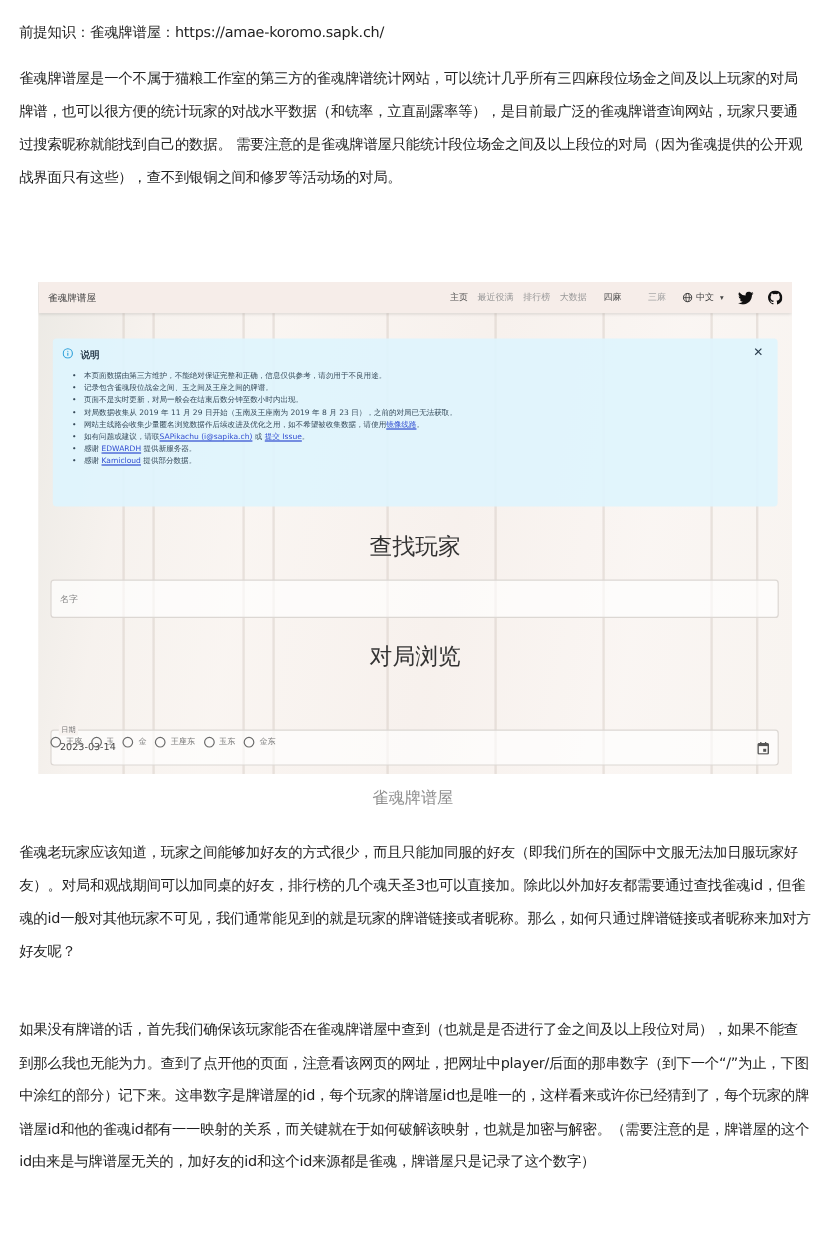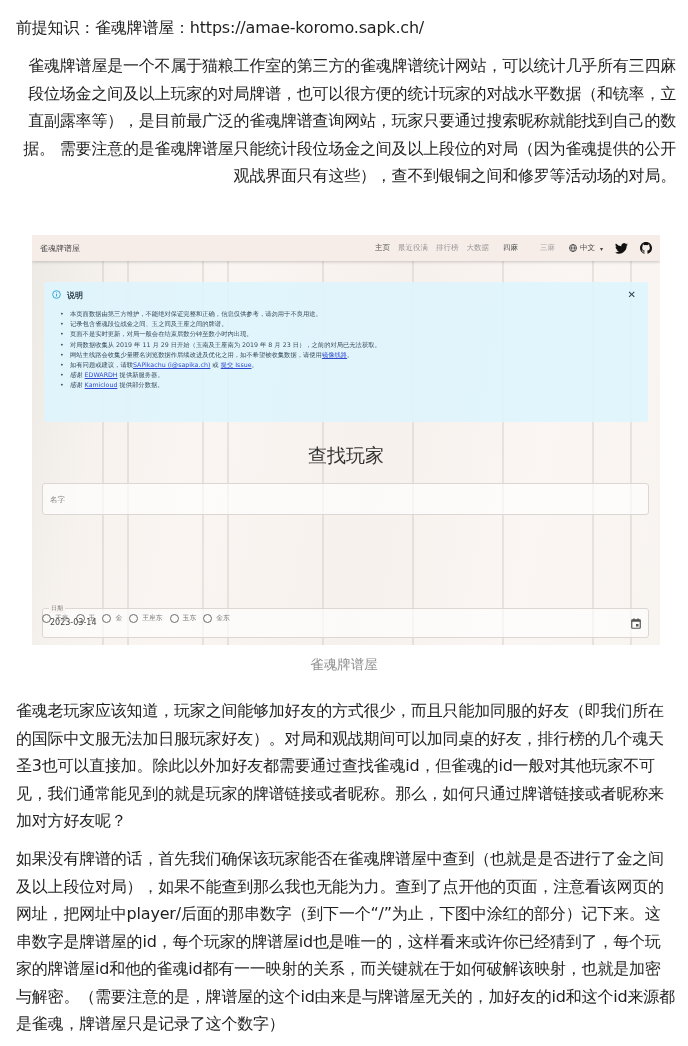--- a/index.html
+++ b/index.html
@@ -6,27 +6,27 @@
     html, body { width: 688px; height: 1046px; background: #ffffff; overflow: hidden; }
     body {
       font-family: "DejaVu Sans", "Liberation Sans", sans-serif;
       color: #222222;
       position: relative;
     }
     .para {
       position: absolute;
       left: 16px;
       width: 660px;
-      font-size: 16px;
+      font-size: 12px;
       line-height: 27.5px;
       color: #1f1f1f;
       letter-spacing: -0.2px;
     }
     #p0 { top: 14px; }
-    #p1 { top: 52px; text-align: right; }
+    #p1 { top: 52px; }
     #p2 { top: 697px; }
     #p3 { top: 845px; }
 
     
     .shot {
       position: absolute;
       left: 32px; top: 235px;
       width: 628px; height: 410px;
       overflow: hidden;
       background:
@@ -156,20 +156,21 @@
       <li><span>感谢 </span><a>EDWARDH</a><span> 提供新服务器。</span></li>
       <li><span>感谢 </span><a>Kamicloud</a><span> 提供部分数据。</span></li>
     </ul>
   </div>
 
   <div class="h2" style="top:208px;">查找玩家</div>
   <div class="field" style="top:248px;height:32px;">
     <span class="ph" style="top:11px;">名字</span>
   </div>
 
+  <div class="h2" style="top:299px;">对局浏览</div>
   <div class="field" style="top:340px;height:30px;margin-top:33px;">
     <span class="lbl">日期</span>
     <span class="val" style="top:9px;">2023-03-14</span>
     <svg width="10" height="11" viewBox="0 0 20 22" style="position:absolute;right:7px;top:9px;">
         <rect x="1.5" y="3.5" width="17" height="17" rx="1.5" fill="none" stroke="#555" stroke-width="2.4"></rect>
         <rect x="1.5" y="3.5" width="17" height="4" fill="#555"></rect>
         <line x1="6" y1="0.5" x2="6" y2="5" stroke="#555" stroke-width="2.2"></line>
         <line x1="14" y1="0.5" x2="14" y2="5" stroke="#555" stroke-width="2.2"></line>
         <rect x="10" y="12" width="5" height="5" fill="#555"></rect>
       </svg>

